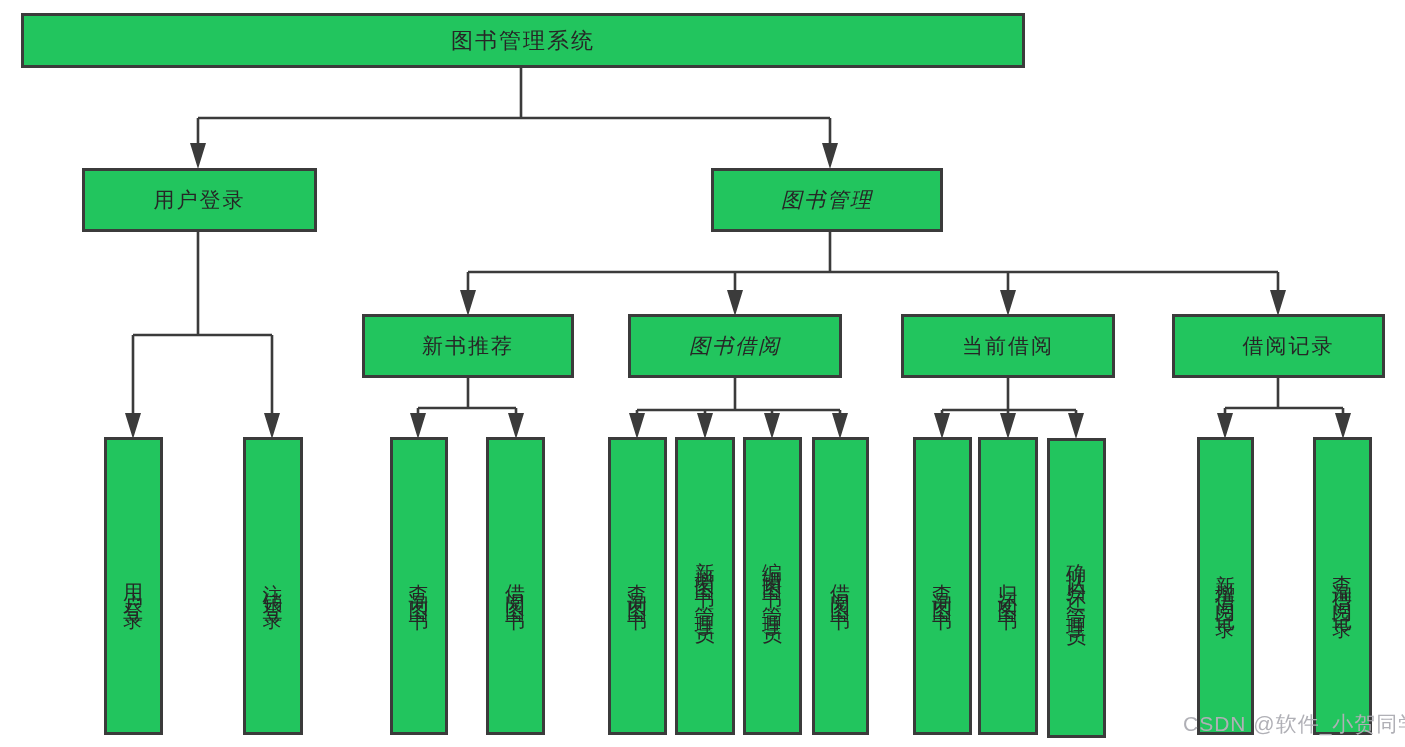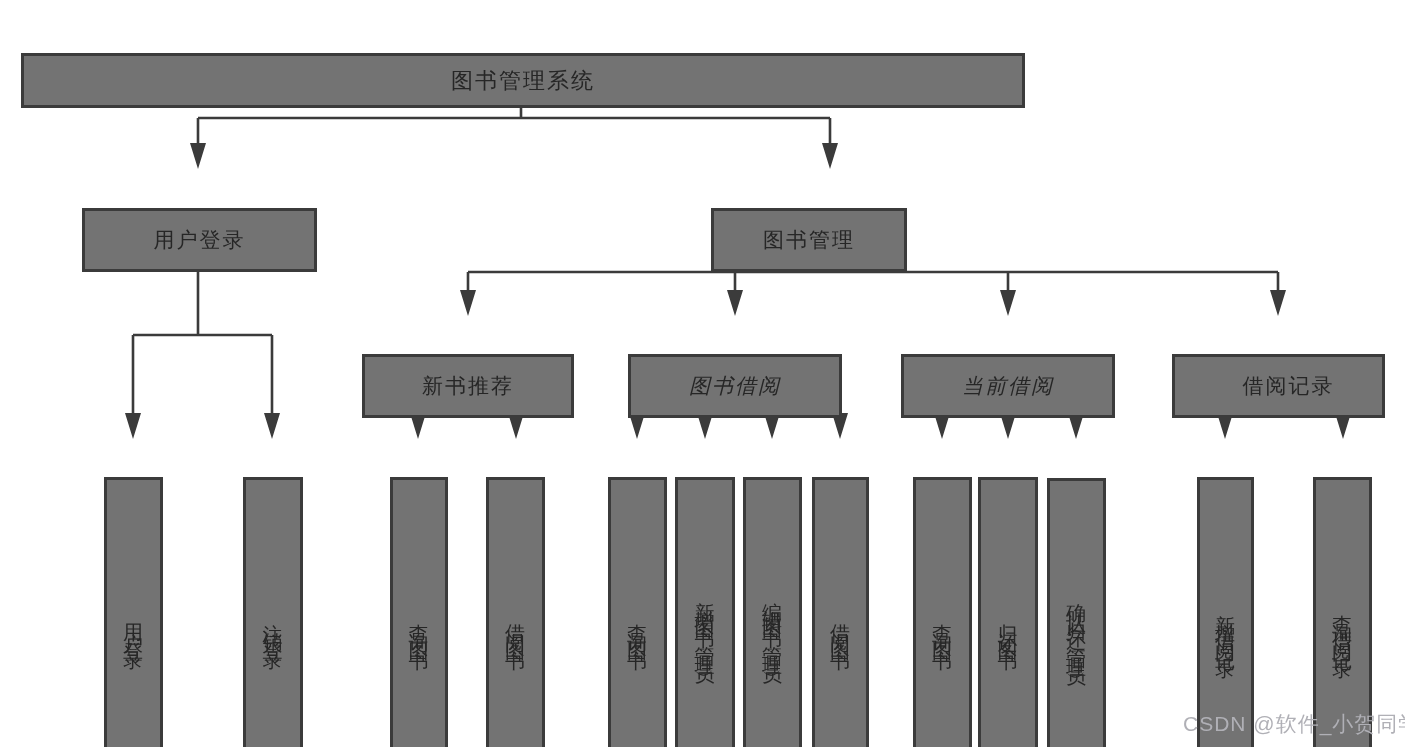--- a/index.html
+++ b/index.html
@@ -10,41 +10,41 @@
     font-family:"Liberation Sans","DejaVu Sans",sans-serif;
     color:var(--text,#262626);
     overflow:hidden;
   }
   #connectors{position:absolute;left:0;top:0;width:1405px;height:747px;}
   #connectors .lines{fill:none;stroke:var(--line,#3b3b3b);stroke-width:2.6px;}
   #connectors .arrows{fill:var(--line,#3b3b3b);stroke:none;}
   .node{
     position:absolute;
     box-sizing:border-box;
-    background:#737373;
+    background:#22c55e;
     border:3px solid var(--line,#3b3b3b);
-    display:flex;align-items:center;justify-content:center;margin-top:40px;
+    display:flex;align-items:center;justify-content:center;
   }
   .hbox{font-size:21px;letter-spacing:2px;}
   .leaf{top:437px;height:298px;}
   .leaf .vtext{
     writing-mode:vertical-rl;
     text-orientation:mixed;
     font-size:20px;
     letter-spacing:9px;
     line-height:1;
     white-space:nowrap;
   }
   
   #n-root{left:21px;top:13px;width:1004px;height:55px;font-size:22px;}
   #n-user-login{left:82px;top:168px;width:235px;height:64px;}
-  #n-book-mgmt{left:711px;top:168px;width:196px;height:64px;}
+  #n-book-mgmt{left:711px;top:168px;width:232px;height:64px;font-style:italic;}
   #n-new-book{left:362px;top:314px;width:212px;height:64px;}
   #n-book-borrow{left:628px;top:314px;width:214px;height:64px;font-style:italic;}
-  #n-current-borrow{left:901px;top:314px;width:214px;height:64px;font-style:italic;}
+  #n-current-borrow{left:901px;top:314px;width:214px;height:64px;}
   #n-borrow-records{left:1172px;top:314px;width:213px;height:64px;padding-left:20px;}
   #l-user-login{left:104px;width:59px;}
   #l-logout{left:243px;width:60px;}
   #l-query1{left:390px;width:58px;}
   #l-borrow1{left:486px;width:59px;}
   #l-query2{left:608px;width:59px;}
   #l-add-book{left:675px;width:60px;}
   #l-edit-book{left:743px;width:59px;}
   #l-borrow2{left:812px;width:57px;}
   #l-query3{left:913px;width:59px;}

